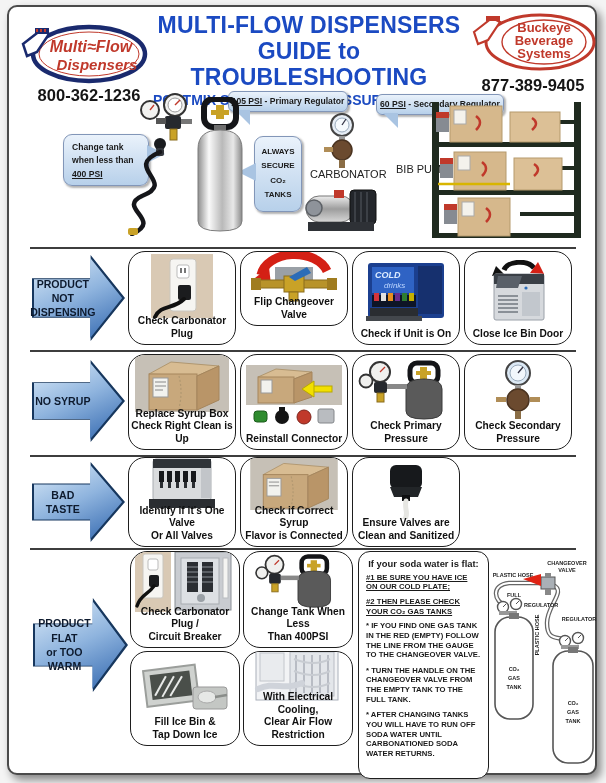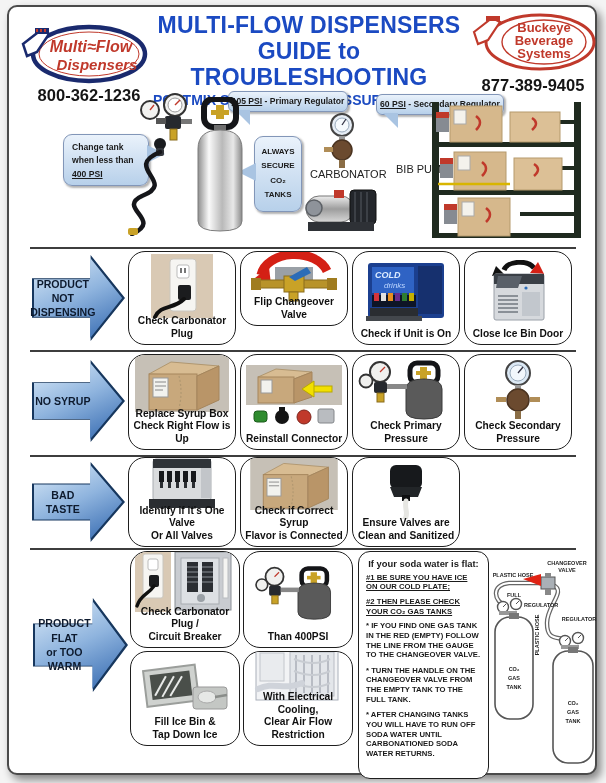--- a/index.html
+++ b/index.html
@@ -345,21 +345,21 @@
       <polygon points="62,22 84,12 84,46 62,56" fill="#b99568" stroke="#a5855c"></polygon>
       <rect x="18" y="24" width="15" height="19" fill="#f2f2ee" stroke="#999"></rect>
       <line x1="20" y1="28" x2="31" y2="28" stroke="#888" stroke-width="1"></line>
       <line x1="20" y1="32" x2="31" y2="32" stroke="#888" stroke-width="1"></line>
       <line x1="20" y1="36" x2="28" y2="36" stroke="#888" stroke-width="1"></line>
       <path d="M44,22 q4,16 0,32" stroke="#b09770" stroke-width="1.2" fill="none" stroke-dasharray="2,2"></path>
     </svg>
   </div>
   <div class="card-cap">
     <span>Replace Syrup Box</span>
-    <span>Check Right Flow is Up</span>
+    <span>Check Right Clean is Up</span>
   </div>
 </div>
 
 <div class="card" style="left:240px;top:354px;width:108px;height:96px">
   <div class="card-img">
     <svg width="96" height="62" viewBox="0 0 96 62">
       <rect x="0" y="0" width="96" height="40" fill="#c6c0b6"></rect>
       <polygon points="12,12 30,4 66,7 48,14" fill="#d8bc92" stroke="#b09770"></polygon>
       <rect x="12" y="12" width="36" height="26" fill="#c8a87c" stroke="#a5855c"></rect>
       <polygon points="48,14 66,7 66,32 48,38" fill="#b99568" stroke="#a5855c"></polygon>
@@ -541,20 +541,21 @@
       <path d="M48,30 Q48,20 66,20 Q84,20 84,30 L84,52 Q84,60 66,60 Q48,60 48,52 Z" fill="#5a5a5a" stroke="#3a3a3a"></path>
       <circle cx="22" cy="13" r="10" fill="#f0f0ee" stroke="#333" stroke-width="2"></circle>
       <line x1="22" y1="13" x2="27" y2="8" stroke="#c0392b" stroke-width="1.3"></line>
       <circle cx="8" cy="22" r="6.5" fill="#f0f0ee" stroke="#333" stroke-width="1.8"></circle>
       <rect x="16" y="23" width="13" height="11" rx="2" fill="#26292e"></rect>
       <rect x="29" y="25" width="20" height="5" fill="#888"></rect>
       <rect x="19" y="34" width="7" height="9" fill="#c9a227" stroke="#8a6d1c"></rect>
     </svg>
   </div>
   <div class="card-cap">
+    <span>Change Tank When Less</span>
     <span>Than 400PSI</span>
   </div>
 </div>
 
 <div class="card" style="left:130px;top:651px;width:110px;height:95px">
   <div class="card-img">
     <svg width="96" height="58" viewBox="0 0 96 58">
       <g transform="rotate(-7 40 28)">
         <rect x="8" y="10" width="52" height="36" fill="#cfd2cf" stroke="#9b9e9b" stroke-width="2"></rect>
         <rect x="14" y="15" width="40" height="25" fill="#4a4f4a"></rect>

